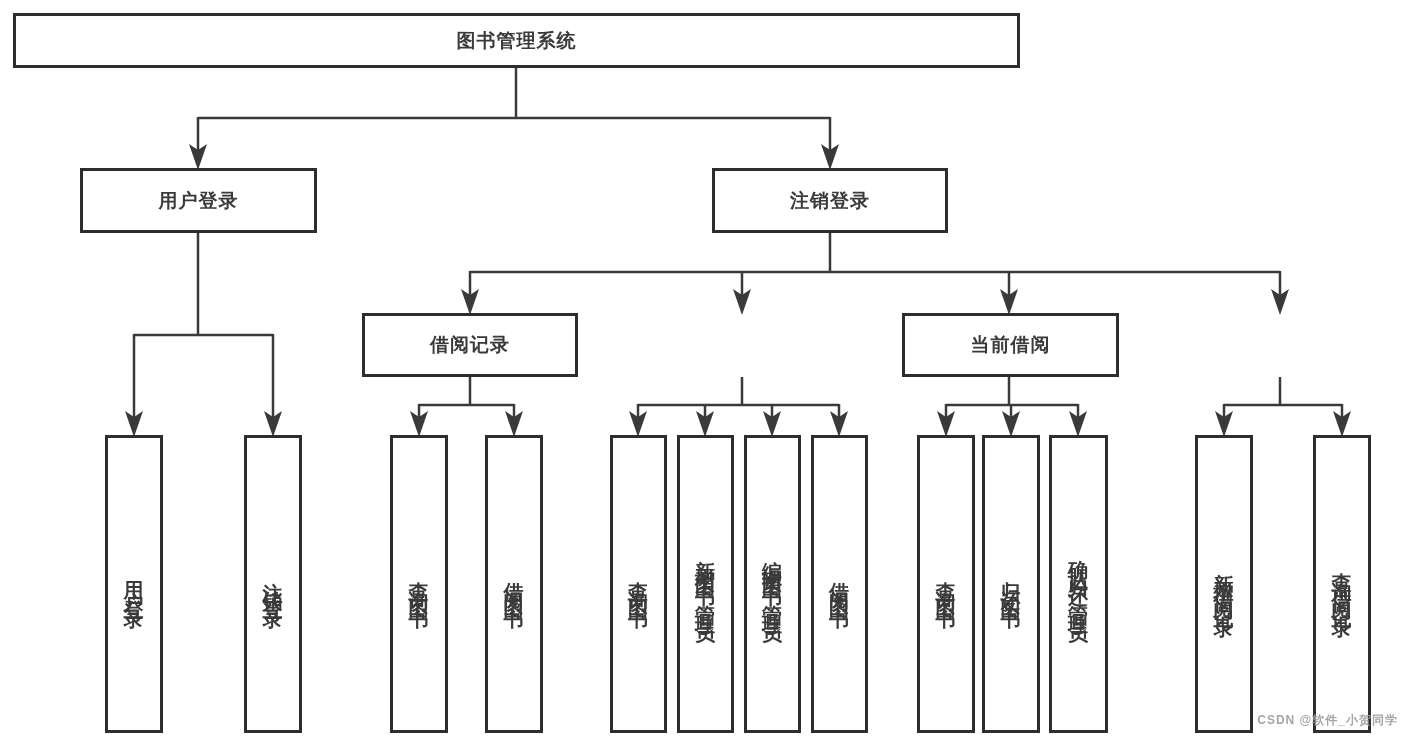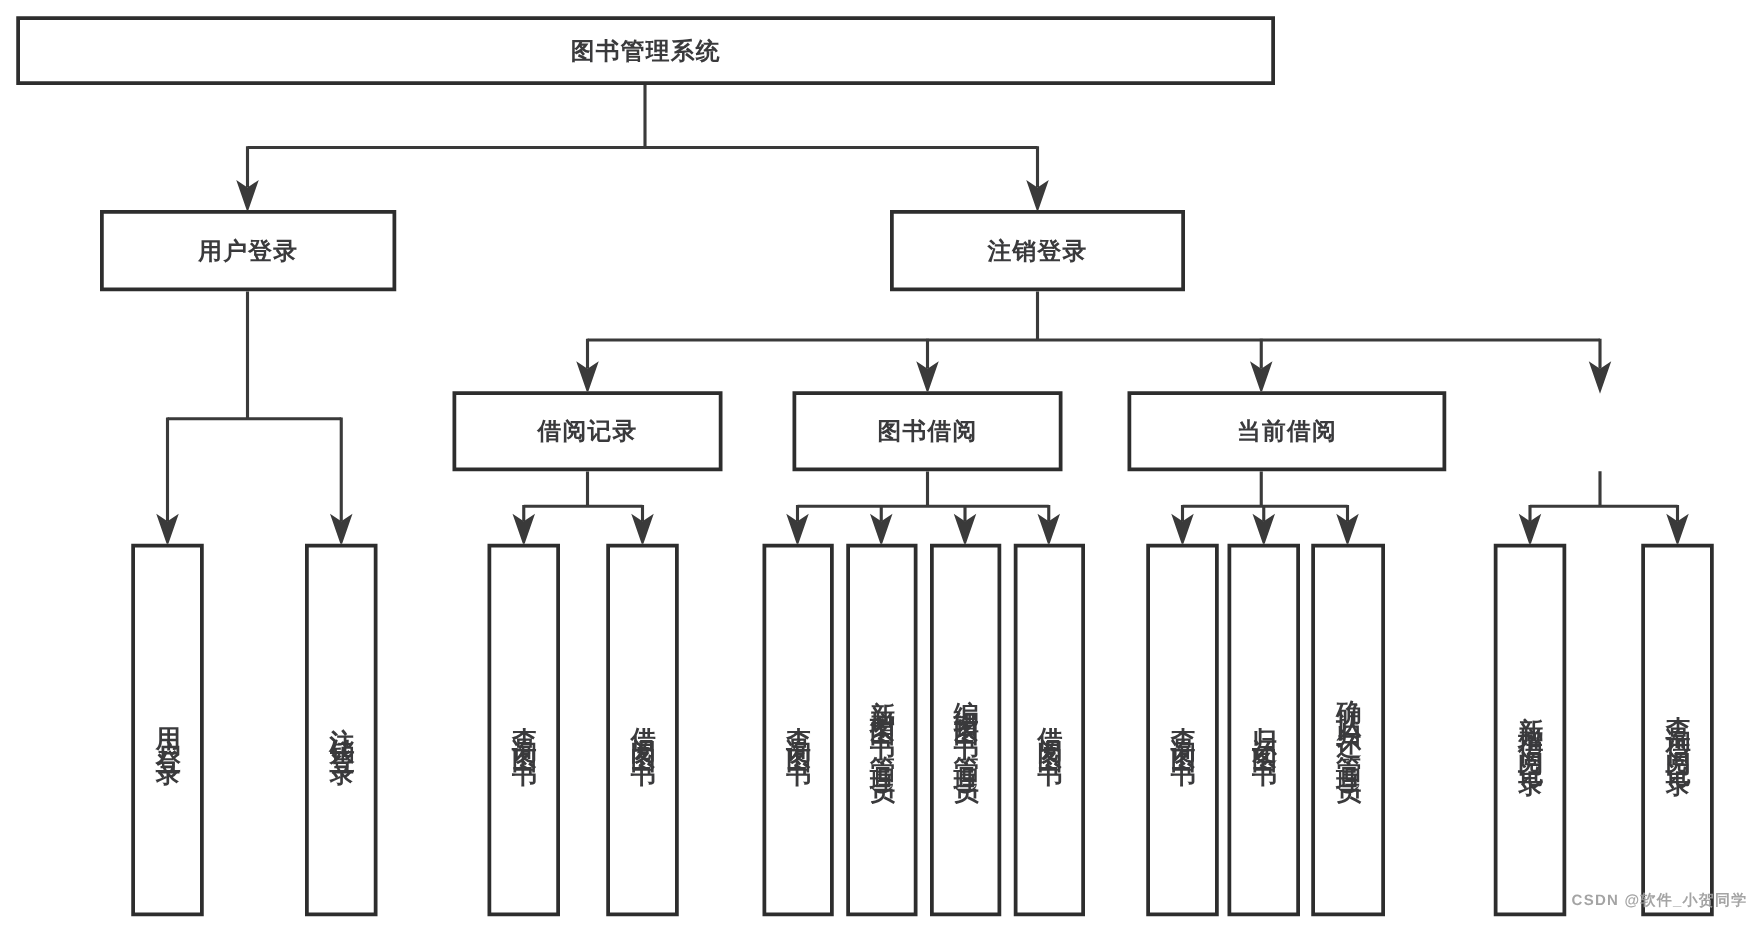--- a/index.html
+++ b/index.html
@@ -137,24 +137,21 @@
   <div class="box" style="left:80px;top:168px;width:237px;height:65px">
     <span>用户登录</span>
   </div>
   <div class="box" style="left:712px;top:168px;width:236px;height:65px">
     <span>注销登录</span>
   </div>
 
   <div class="box" style="left:362px;top:313px;width:216px;height:64px">
     <span>借阅记录</span>
   </div>
-  <div class="box" style="left:634px;top:313px;width:216px;height:64px">
-    <span>图书借阅</span>
-  </div>
-  <div class="box" style="left:902px;top:313px;width:255px;height:64px">
+  <div class="box" style="left:902px;top:313px;width:217px;height:64px">
     <span>当前借阅</span>
   </div>
 
   <div class="box leaf" style="left:105px;top:435px;width:58px;height:298px">
     <span class="vtext">用户登录</span>
   </div>
   <div class="box leaf" style="left:244px;top:435px;width:58px;height:298px">
     <span class="vtext">注销登录</span>
   </div>
 

